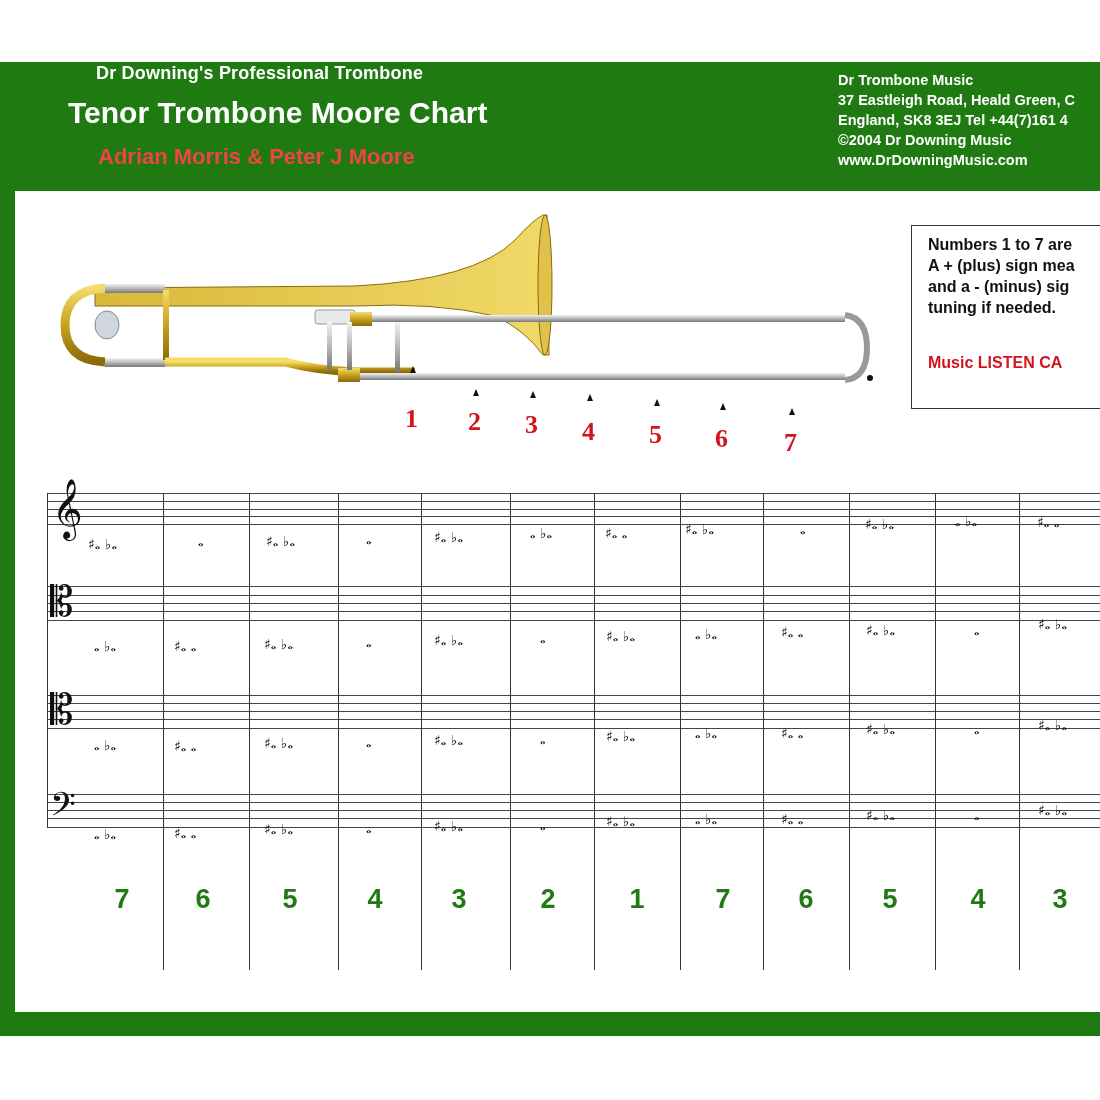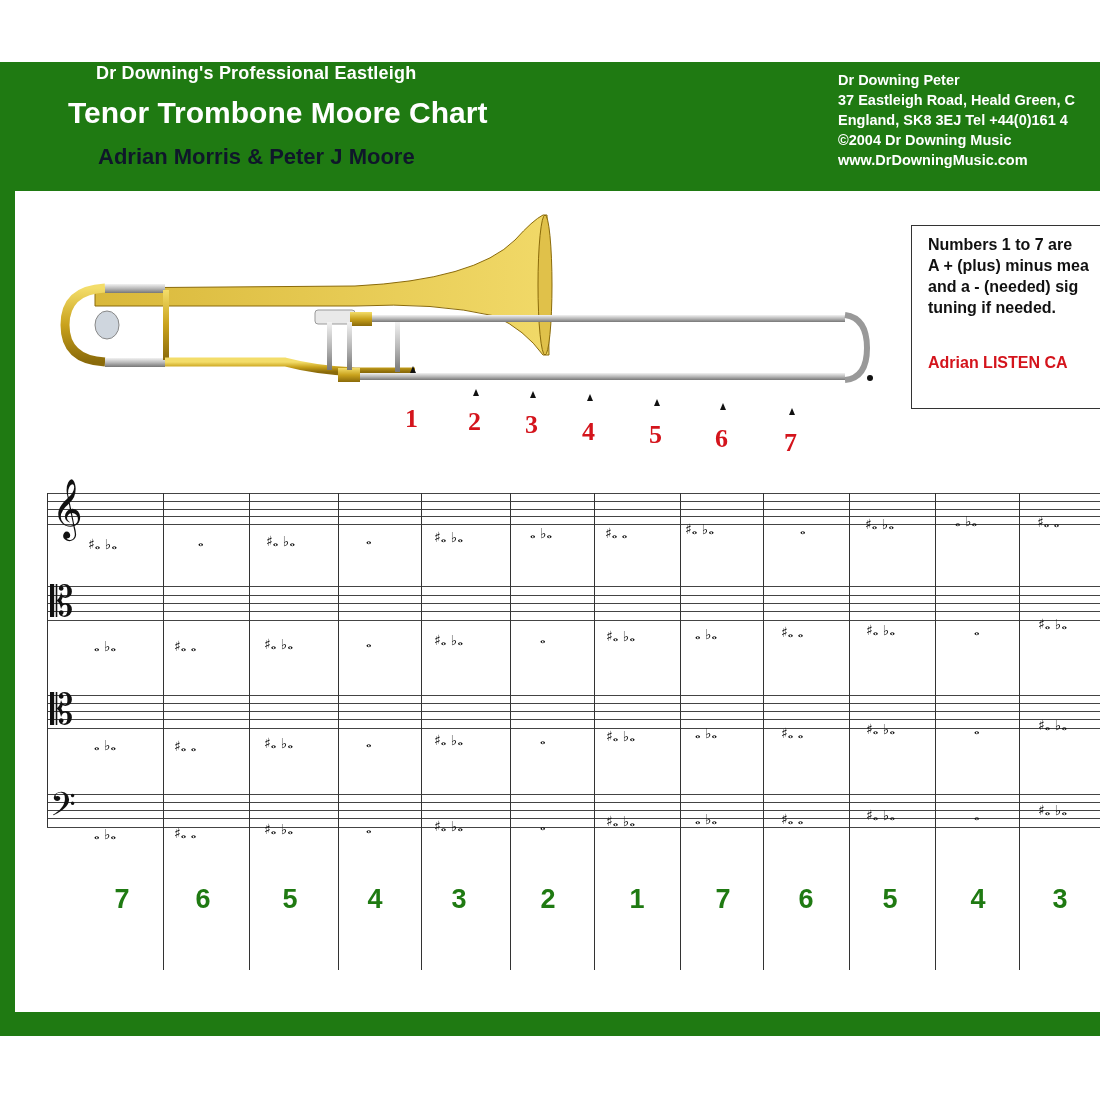--- a/index.html
+++ b/index.html
@@ -3,21 +3,21 @@
 <meta charset="utf-8">
 <style>
   html,body{margin:0;padding:0;background:#fff;}
   body{width:1100px;height:1100px;position:relative;overflow:hidden;font-family:"Liberation Sans",sans-serif;}
   .green-top{position:absolute;left:0;top:62px;width:1100px;height:130px;background:#1f7a12;}
   .green-left{position:absolute;left:0;top:62px;width:15px;height:973px;background:#1f7a12;}
   .green-bottom{position:absolute;left:0;top:1012px;width:1100px;height:24px;background:#1f7a12;}
   .panel{position:absolute;left:15px;top:191px;width:1085px;height:821px;background:#fff;}
   .hdr-sub{position:absolute;left:96px;top:63px;color:#fff;font-weight:bold;font-size:18px;letter-spacing:0.2px;}
   .hdr-title{position:absolute;left:68px;top:96px;color:#fff;font-weight:bold;font-size:30px;}
-  .hdr-authors{position:absolute;left:98px;top:144px;color:#0f172a;font-weight:bold;font-size:22px;}
+  .hdr-authors{position:absolute;left:98px;top:144px;color:#ef4444;font-weight:bold;font-size:22px;}
   .addr{position:absolute;left:838px;top:70px;color:#fff;font-weight:bold;font-size:14.5px;line-height:20px;white-space:nowrap;}
   .info{position:absolute;left:911px;top:225px;width:200px;height:182px;border:1.5px solid #333;background:#fff;}
   .info .txt{position:absolute;left:16px;top:8px;font-weight:bold;font-size:16px;line-height:21px;color:#111;white-space:nowrap;}
   .info .warn{position:absolute;left:16px;top:128px;font-weight:bold;font-size:16px;color:#d4141c;white-space:nowrap;}
   .trombone{position:absolute;left:55px;top:210px;width:820px;height:210px;}
   .pos-num{position:absolute;font-family:"Liberation Serif",serif;font-weight:bold;font-size:26px;color:#d4141c;}
   .arrow{position:absolute;width:0;height:0;border-left:3px solid transparent;border-right:3px solid transparent;border-bottom:7px solid #111;}
   .staffline{position:absolute;left:47px;width:1060px;height:1.4px;background:#444;}
   .barline{position:absolute;width:1.4px;background:#333;}
   .slide-num{position:absolute;top:884px;font-weight:bold;font-size:27px;color:#1f7a12;width:40px;text-align:center;}
@@ -25,40 +25,40 @@
   .note{position:absolute;font-family:"DejaVu Sans",sans-serif;font-size:14px;color:#111;white-space:nowrap;}
 </style>
 </head>
 <body>
 
 <div class="green-top"></div>
 <div class="green-left"></div>
 <div class="green-bottom"></div>
 <div class="panel"></div>
 
-<div class="hdr-sub">Dr Downing's Professional Eastleigh</div>
+<div class="hdr-sub">Dr Downing's Professional Trombone</div>
 <div class="hdr-title">Tenor Trombone Moore  Chart</div>
 <div class="hdr-authors">Adrian Morris &amp; Peter J Moore</div>
 
 <div class="addr">
-  <div>Dr Downing Peter</div>
+  <div>Dr Trombone Music</div>
   <div>37 Eastleigh Road, Heald Green, C</div>
-  <div>England, SK8 3EJ Tel +44(0)161 4</div>
+  <div>England, SK8 3EJ Tel +44(7)161 4</div>
   <div>©2004 Dr Downing Music</div>
   <div>www.DrDowningMusic.com</div>
 </div>
 
 <div class="info">
   <div class="txt">
     <div>Numbers 1 to 7 are</div>
-    <div>A + (plus) minus mea</div>
-    <div>and a - (needed) sig</div>
+    <div>A + (plus) sign mea</div>
+    <div>and a - (minus) sig</div>
     <div>tuning if needed.</div>
   </div>
-  <div class="warn">Adrian LISTEN CA</div>
+  <div class="warn">Music LISTEN CA</div>
 </div>
 
 <svg class="trombone" viewBox="0 0 820 210">
   <defs>
     <linearGradient id="brass" x1="0" y1="0" x2="0" y2="1">
       <stop offset="0" stop-color="#f3dd6a"></stop>
       <stop offset="0.5" stop-color="#c9a21c"></stop>
       <stop offset="1" stop-color="#8a6a0a"></stop>
     </linearGradient>
     <linearGradient id="silver" x1="0" y1="0" x2="0" y2="1">

